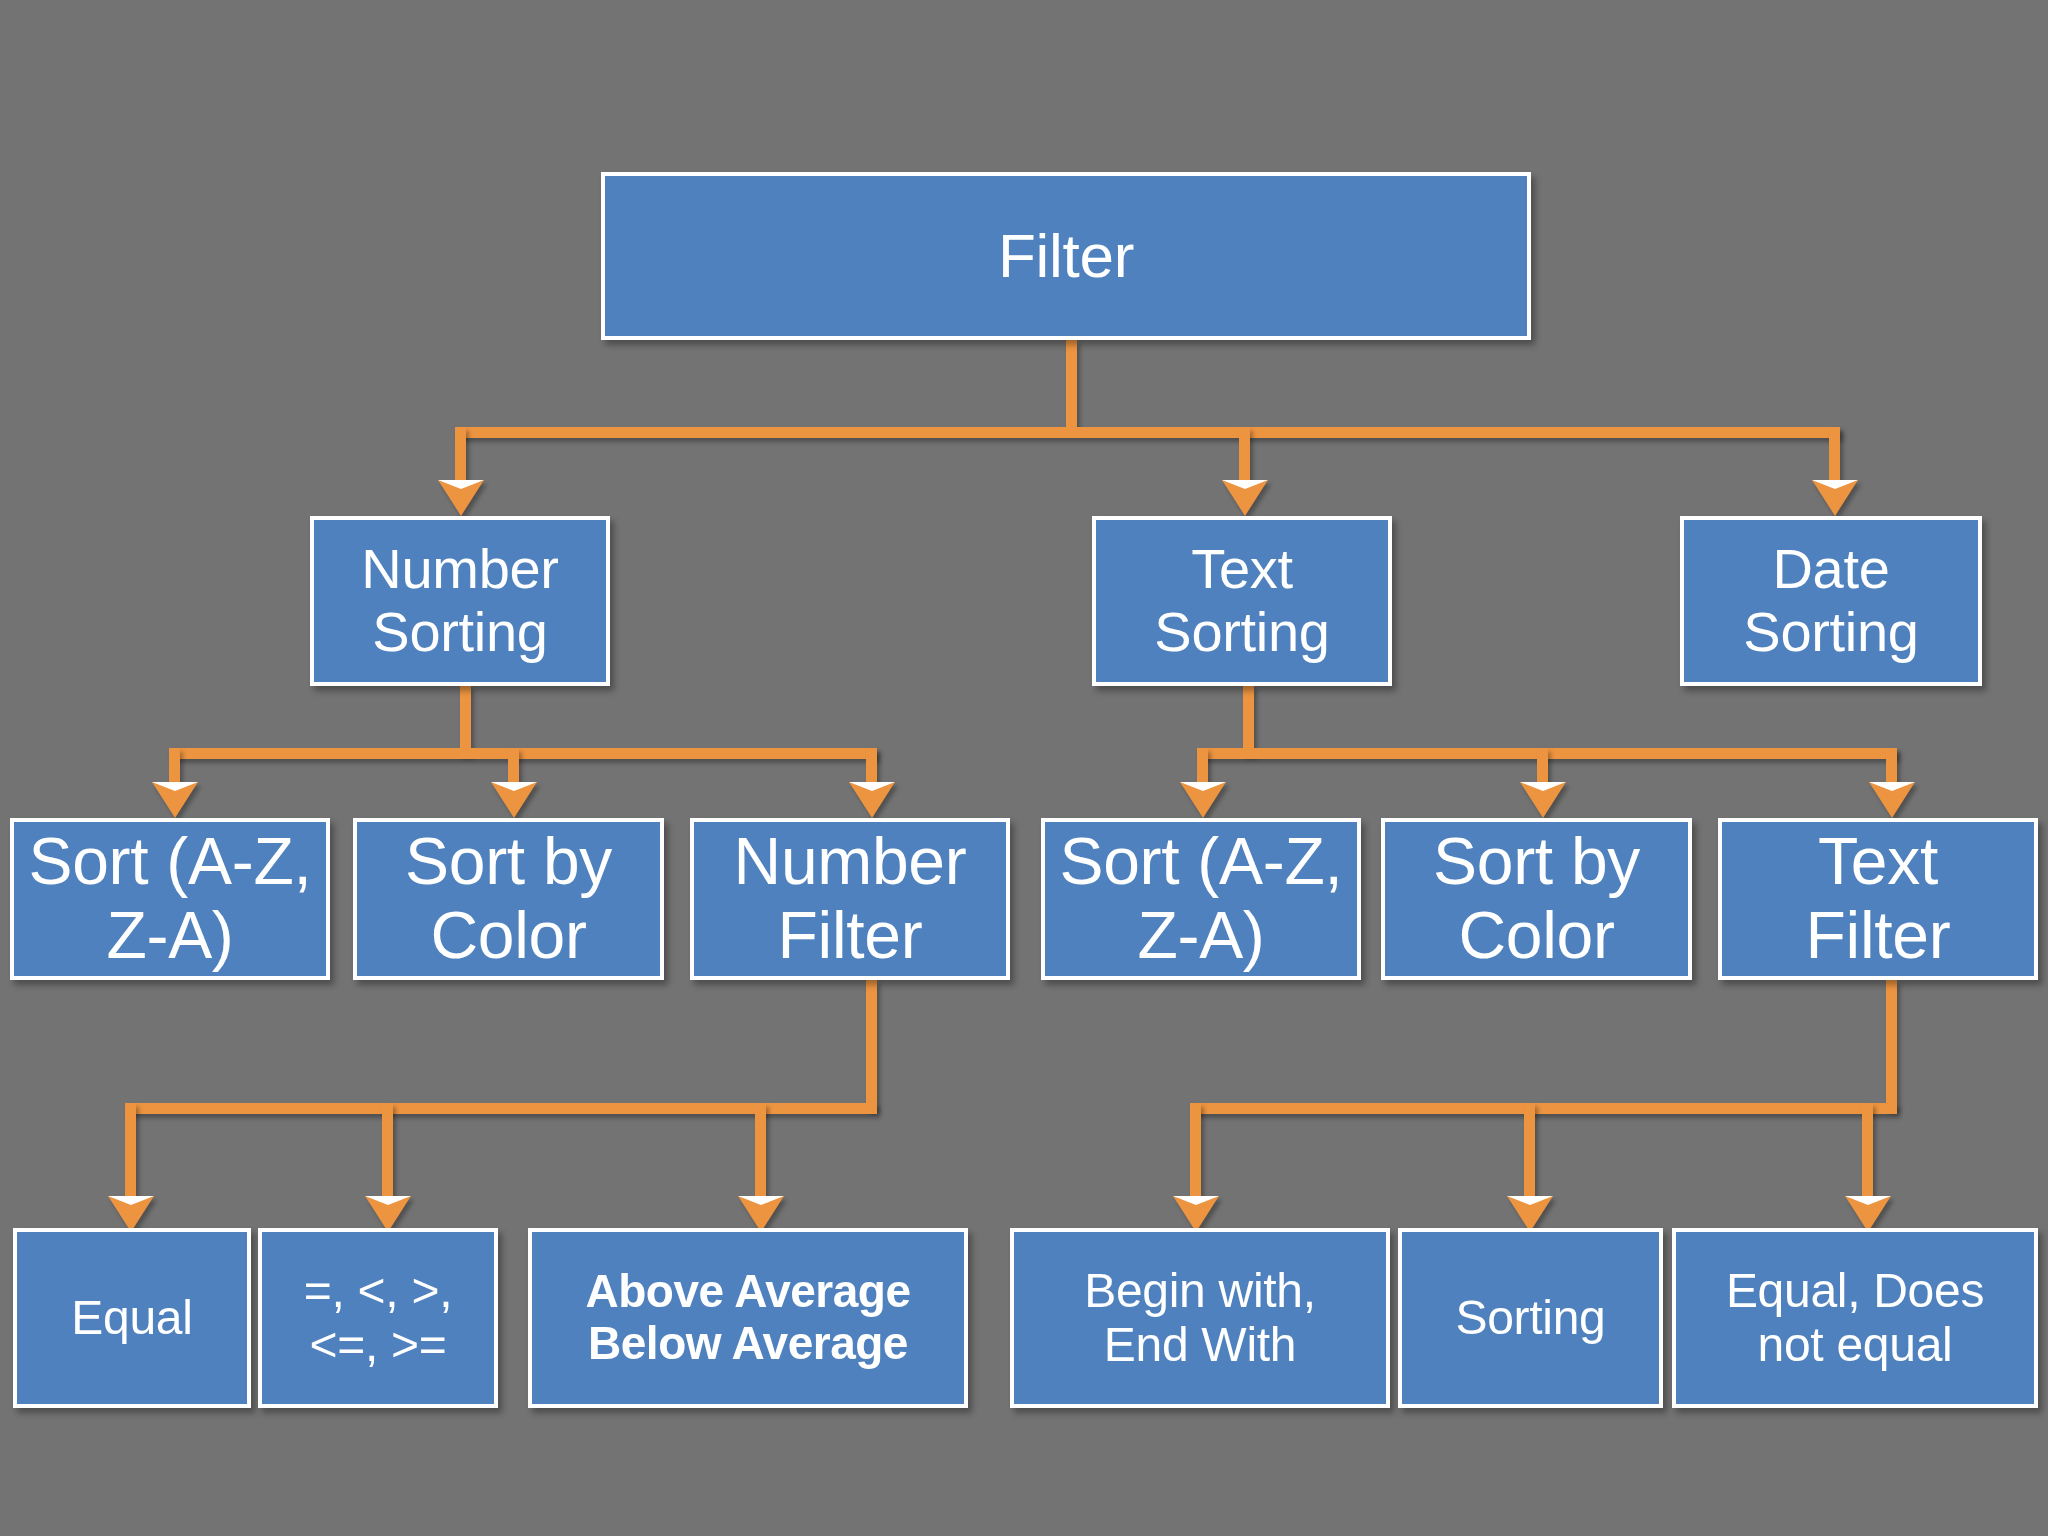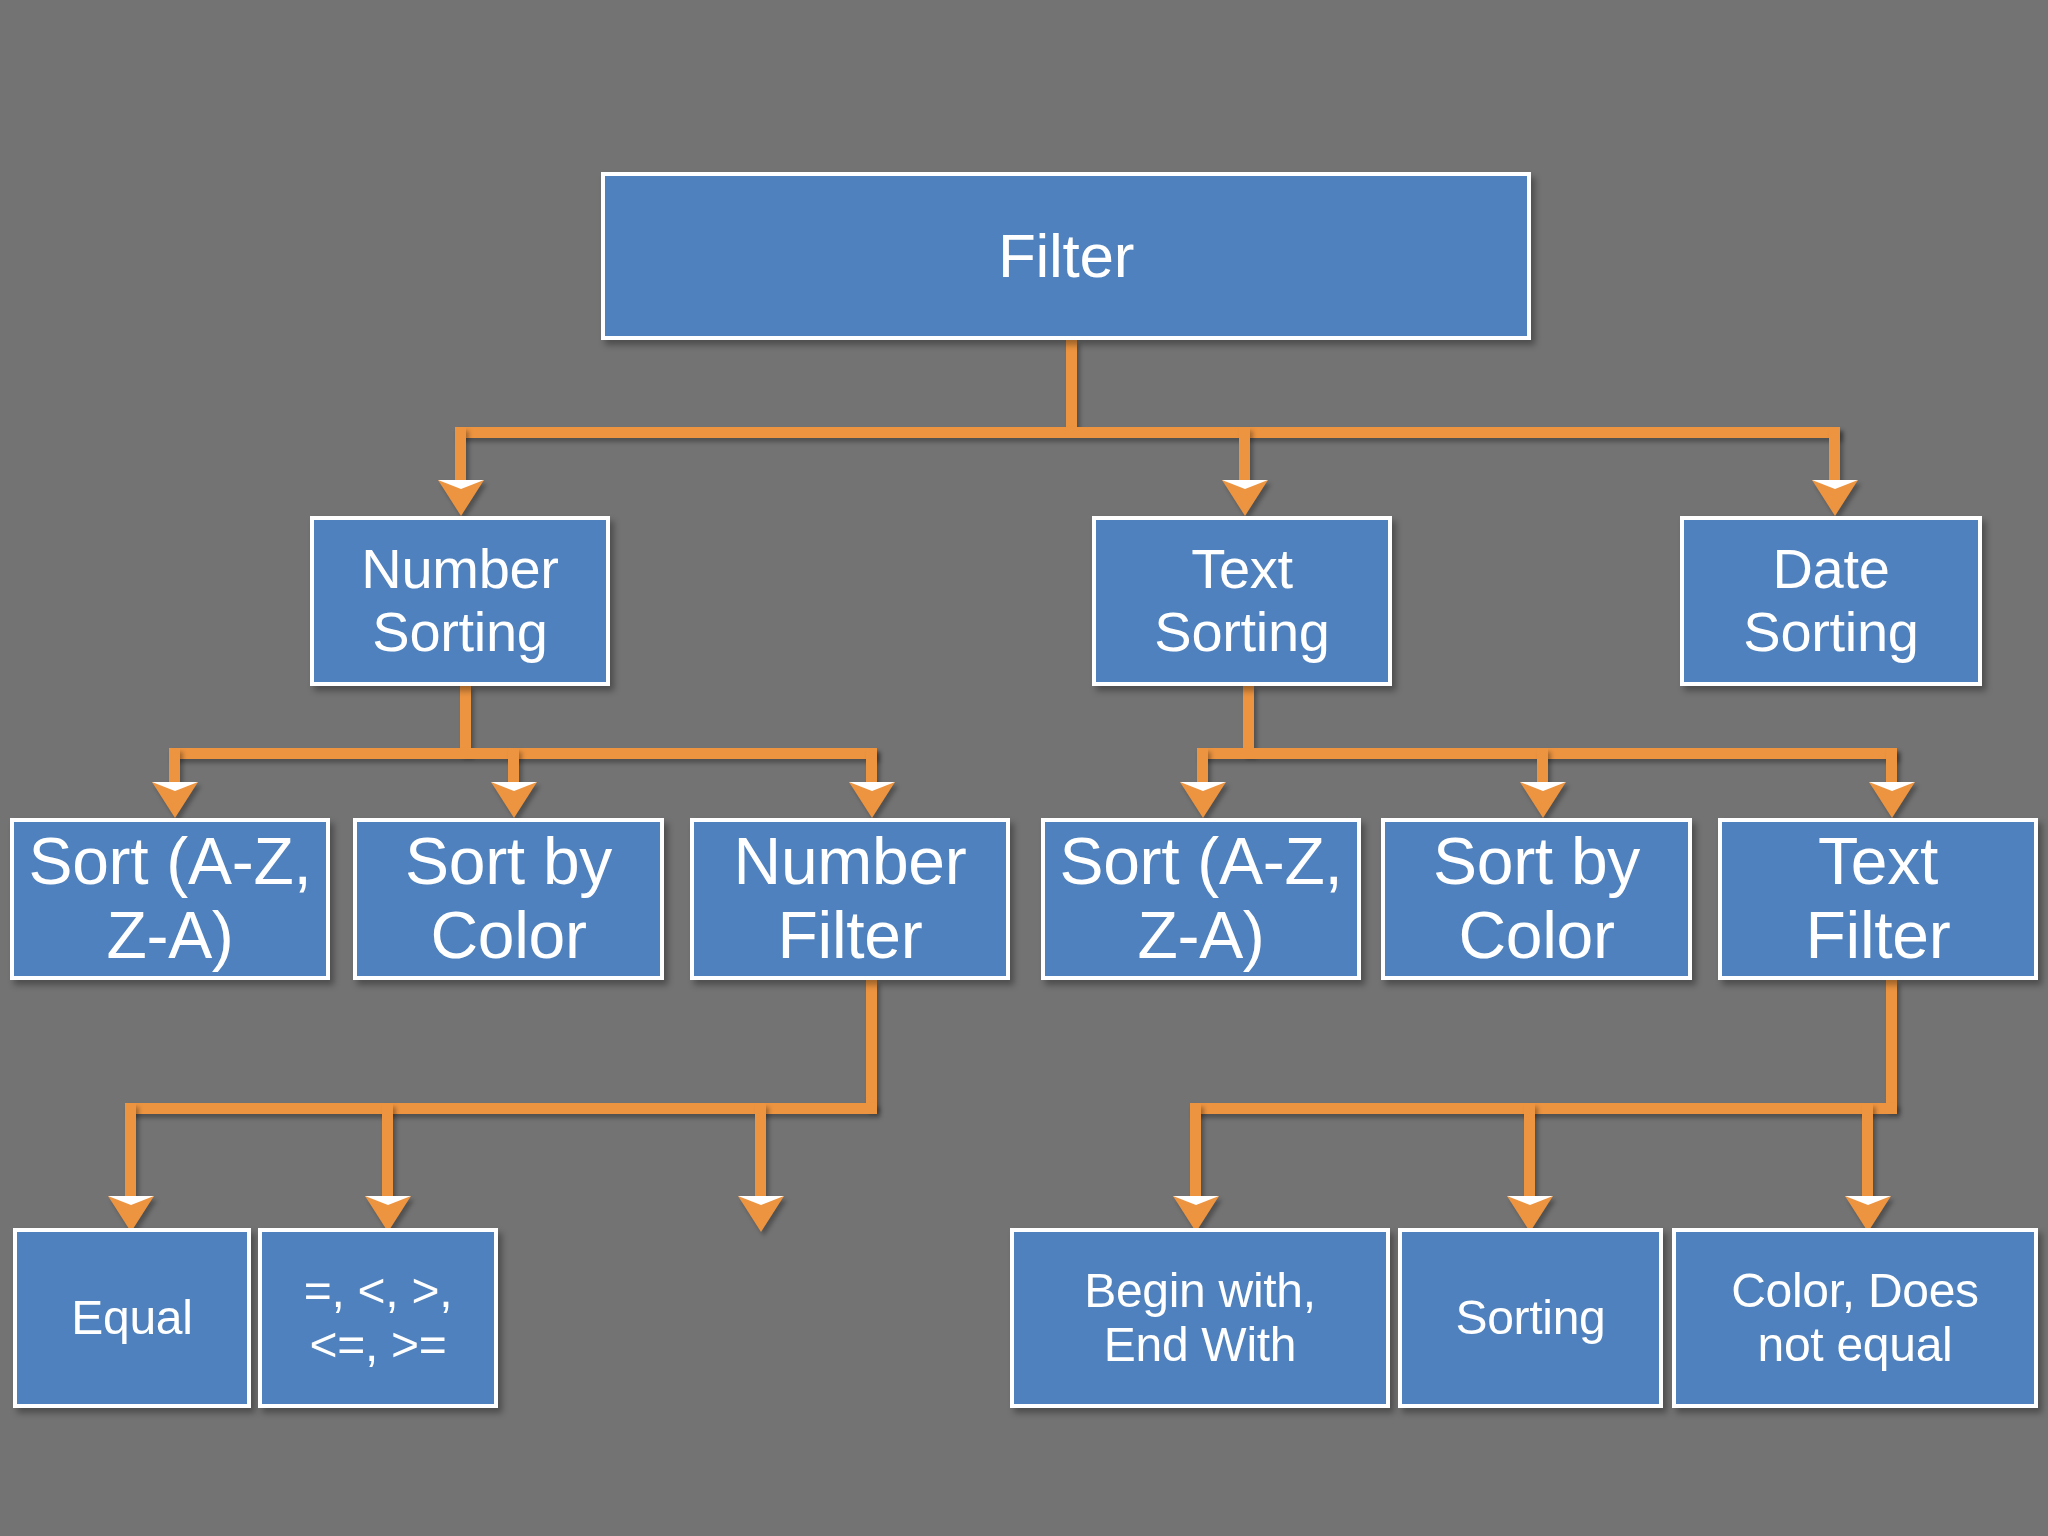--- a/index.html
+++ b/index.html
@@ -168,22 +168,24 @@
 Color</div>
 
   <div class="node node-l3" style="left:1718px; top:818px; width:320px; height:162px;">Text
 Filter</div>
 
   <div class="node node-small" style="left:13px; top:1228px; width:238px; height:180px;text-align:center;">Equal</div>
 
   <div class="node node-small" style="left:258px; top:1228px; width:240px; height:180px;">=, &lt;, &gt;,
 &lt;=, &gt;=</div>
 
+  <div class="node node-bold" style="left:528px; top:1228px; width:440px; height:180px;">Above Average
+Below Average</div>
 
   <div class="node node-small" style="left:1010px; top:1228px; width:380px; height:180px;">Begin with,
 End With</div>
 
   <div class="node node-small" style="left:1398px; top:1228px; width:265px; height:180px;">Sorting</div>
 
-  <div class="node node-small" style="left:1672px; top:1228px; width:366px; height:180px;">Color, Does
+  <div class="node node-small" style="left:1672px; top:1228px; width:366px; height:180px;">Equal, Does
 not equal</div>
 
 </div>
 
 </body></html>

